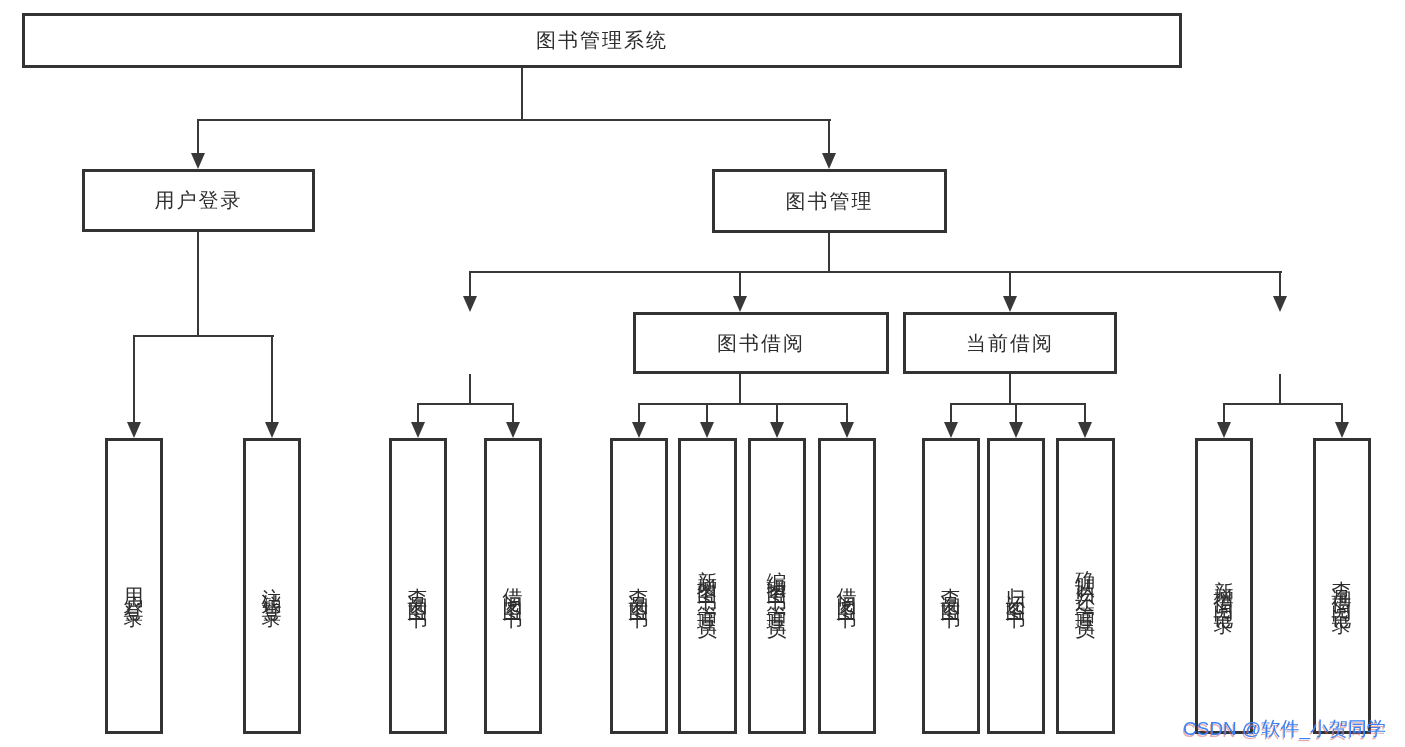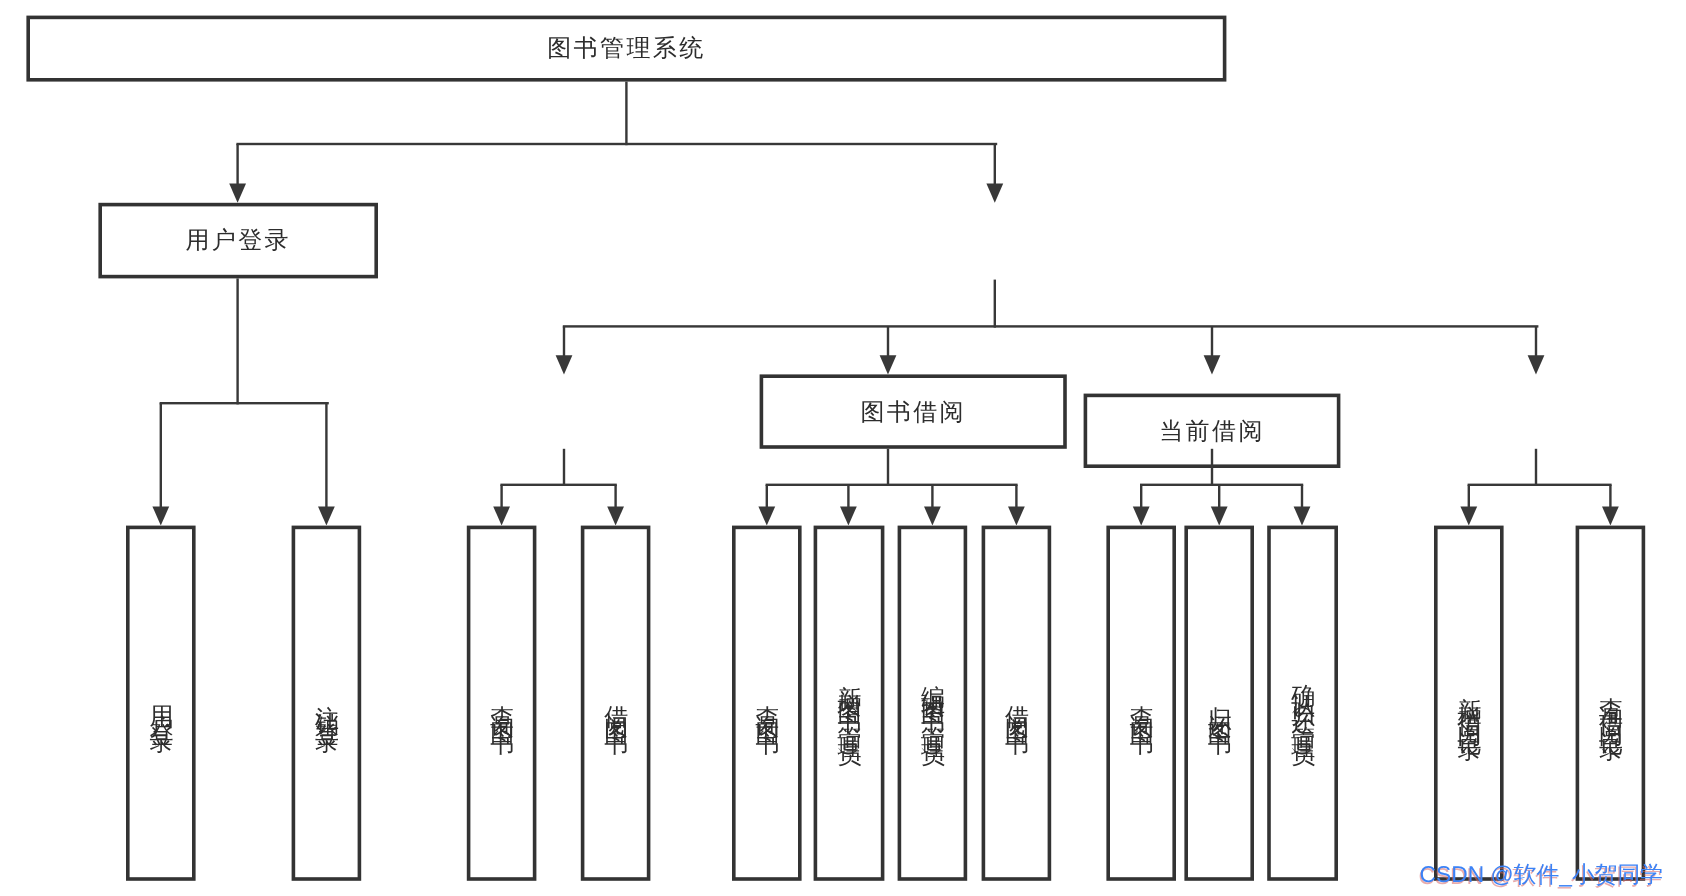--- a/index.html
+++ b/index.html
@@ -28,51 +28,52 @@
     position:absolute;left:1183px;top:716px;font-size:19px;
     color:#3b82f6;text-shadow:-1px 2px 0 rgba(214,102,102,.55);
     letter-spacing:0;
   }
 </style>
 </head>
 <body>
 
 <div class="canvas">
 
-  <div class="node" style="left:22px;top:13px;width:1000px;height:55px;text-align:center;">图书管理系统</div>
+  <div class="node" style="left:22px;top:13px;width:1160px;height:55px;text-align:center;">图书管理系统</div>
 
   <div class="vline" style="left:521px;top:68px;height:53px;"></div>
   <div class="hline" style="left:197px;top:119px;width:634px;"></div>
   <div class="vline" style="left:197px;top:120px;height:36px;"></div>
   <div class="arr" style="left:191px;top:153px;"></div>
   <div class="vline" style="left:828px;top:120px;height:36px;"></div>
   <div class="arr" style="left:822px;top:153px;"></div>
 
   <div class="node" style="left:82px;top:169px;width:233px;height:63px;">用户登录</div>
+  <div class="node" style="left:712px;top:169px;width:235px;height:64px;">图书管理</div>
 
   <div class="vline" style="left:197px;top:232px;height:105px;"></div>
   <div class="hline" style="left:133px;top:335px;width:141px;"></div>
   <div class="vline" style="left:133px;top:336px;height:88px;"></div>
   <div class="arr" style="left:127px;top:422px;"></div>
   <div class="vline" style="left:271px;top:336px;height:88px;"></div>
   <div class="arr" style="left:265px;top:422px;"></div>
 
   <div class="vline" style="left:828px;top:233px;height:40px;"></div>
   <div class="hline" style="left:469px;top:271px;width:813px;"></div>
   <div class="vline" style="left:469px;top:272px;height:26px;"></div>
   <div class="arr" style="left:463px;top:296px;"></div>
   <div class="vline" style="left:739px;top:272px;height:26px;"></div>
   <div class="arr" style="left:733px;top:296px;"></div>
   <div class="vline" style="left:1009px;top:272px;height:26px;"></div>
   <div class="arr" style="left:1003px;top:296px;"></div>
   <div class="vline" style="left:1279px;top:272px;height:26px;"></div>
   <div class="arr" style="left:1273px;top:296px;"></div>
 
   <div class="node" style="left:633px;top:312px;width:256px;height:62px;">图书借阅</div>
-  <div class="node" style="left:903px;top:328px;width:214px;height:62px;">当前借阅</div>
+  <div class="node" style="left:903px;top:312px;width:214px;height:62px;">当前借阅</div>
 
   <div class="vline" style="left:469px;top:374px;height:31px;"></div>
   <div class="hline" style="left:417px;top:403px;width:97px;"></div>
   <div class="vline" style="left:417px;top:404px;height:20px;"></div>
   <div class="arr" style="left:411px;top:422px;"></div>
   <div class="vline" style="left:512px;top:404px;height:20px;"></div>
   <div class="arr" style="left:506px;top:422px;"></div>
 
   <div class="vline" style="left:739px;top:374px;height:31px;"></div>
   <div class="hline" style="left:638px;top:403px;width:210px;"></div>

